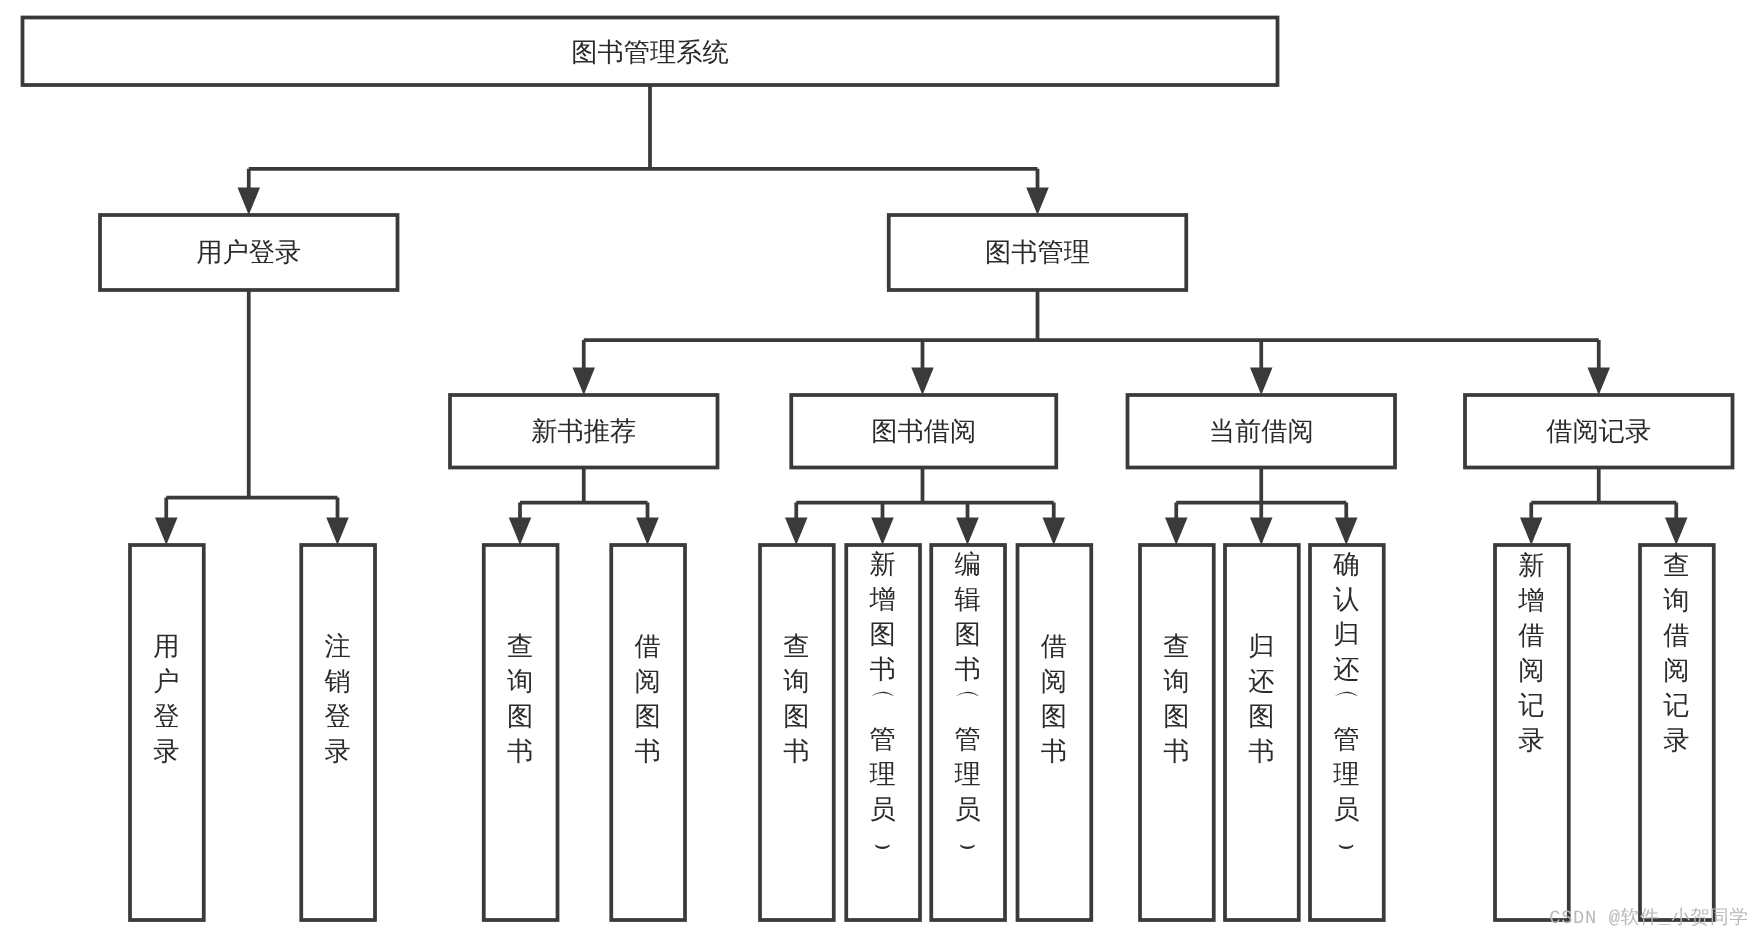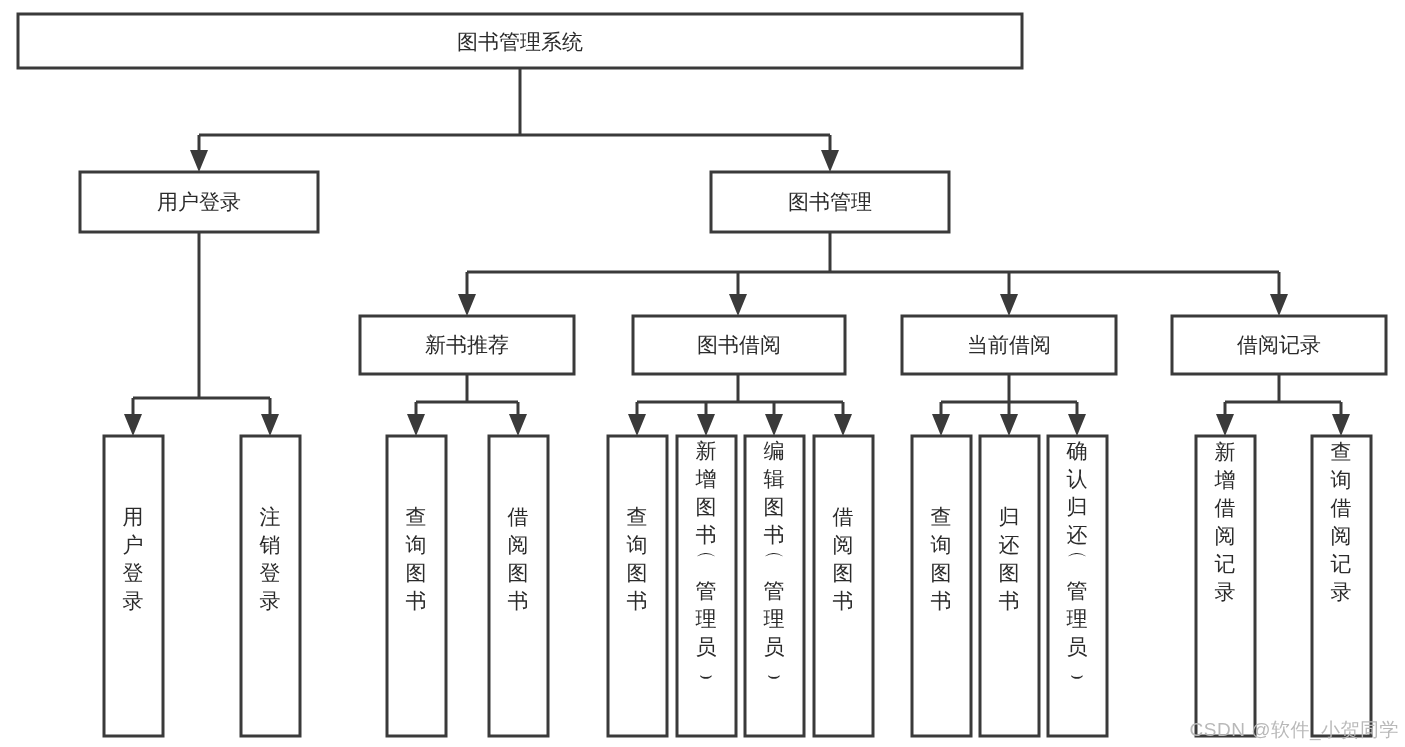--- a/index.html
+++ b/index.html
@@ -49,22 +49,22 @@
   .node-label-v {
     font-family: "DejaVu Sans", "Liberation Sans", sans-serif;
     font-size: 21px;
     fill: #2b2b2b;
     text-anchor: middle;
   }
   .watermark {
     position: absolute;
     right: 6px;
     bottom: 4px;
-    font-family: Liberation Sans, sans-serif;
-    font-size: 19px;
+    font-family: Liberation Mono, monospace;
+    font-size: 15px;
     color: #b9b9b9;
     white-space: nowrap;
     letter-spacing: 0.5px;
     pointer-events: none;
   }
 </style>
 </head>
 <body>
 
 <div id="diagram-root">

